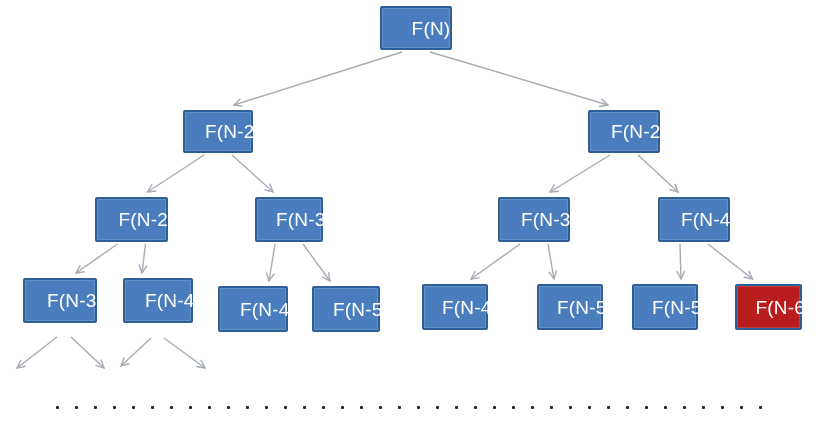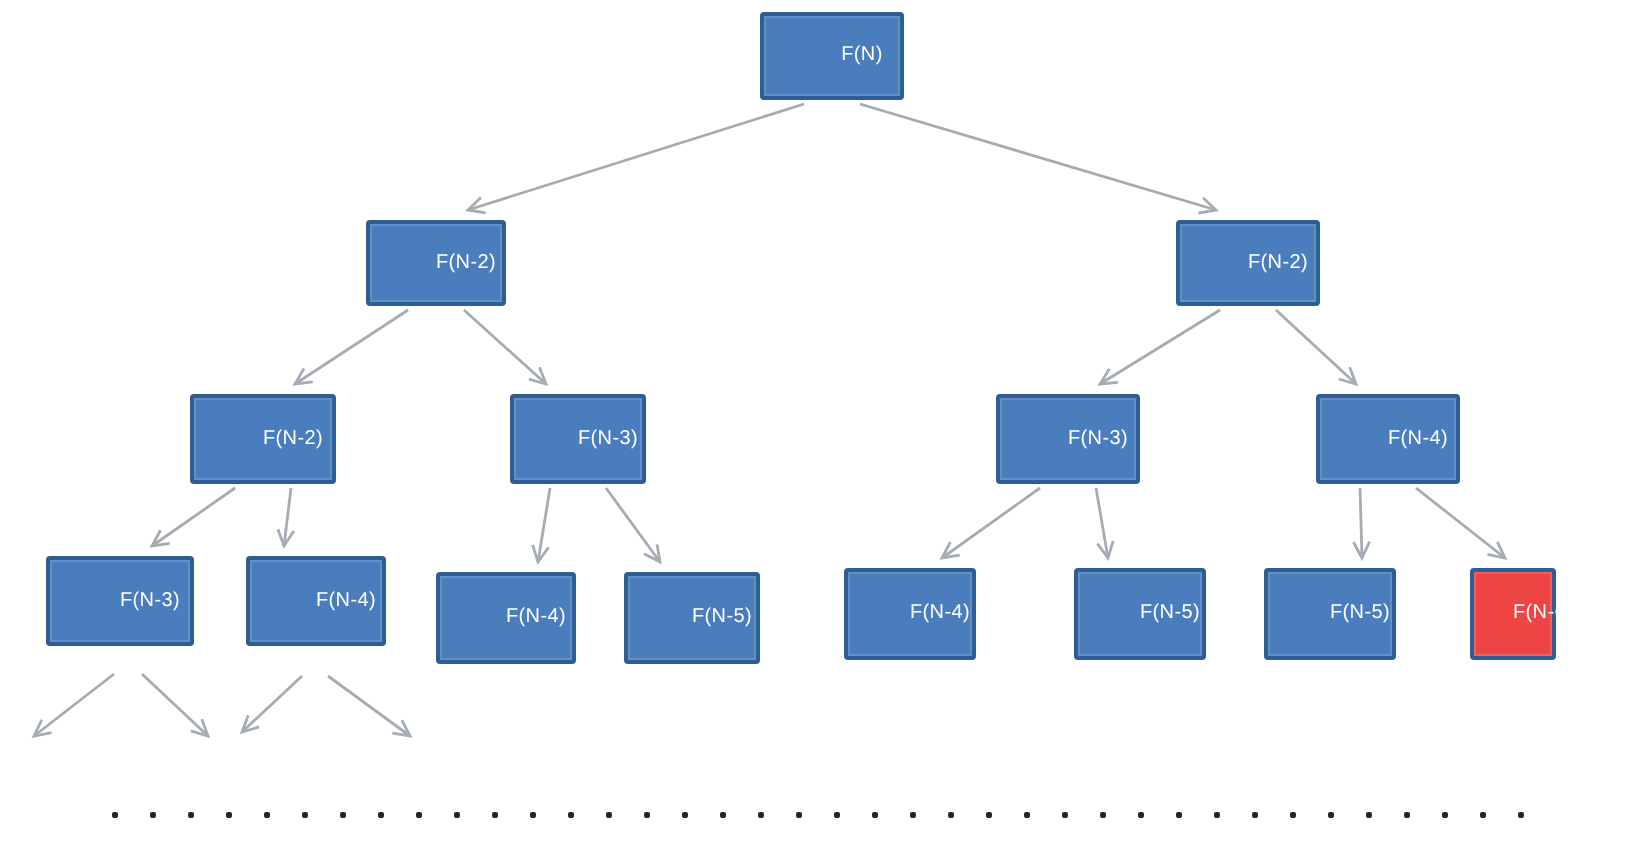--- a/index.html
+++ b/index.html
@@ -9,21 +9,21 @@
     position:absolute;
     box-sizing:border-box;
     border:2px solid #2e5e94;
     border-radius:2px;
     background:#4a7dbd;
     display:flex;align-items:center;justify-content:center;
     box-shadow:0 0 0 1px rgba(255,255,255,0.15) inset;
   }
   .node span{
     color:#ffffff;
-    font-size:10px;
+    font-size:19px;
     letter-spacing:0.2px;
     line-height:1;
     white-space:nowrap;
     padding-left:30px;
   }
   .dots{position:absolute;display:flex;align-items:center;}
   .dot{width:3px;height:3px;flex:none;border-radius:1px;}
 </style>
 </head>
 <body>
@@ -90,21 +90,21 @@
       </div>
       <div class="node" style="left: 422px; top: 284px; width: 66px; height: 46px; background: rgb(74, 125, 189); border-color: rgb(46, 94, 148);">
         <span style="color: rgb(255, 255, 255);">F(N-4)</span>
       </div>
       <div class="node" style="left: 537px; top: 284px; width: 66px; height: 46px; background: rgb(74, 125, 189); border-color: rgb(46, 94, 148);">
         <span style="color: rgb(255, 255, 255);">F(N-5)</span>
       </div>
       <div class="node" style="left: 632px; top: 284px; width: 66px; height: 46px; background: rgb(74, 125, 189); border-color: rgb(46, 94, 148);">
         <span style="color: rgb(255, 255, 255);">F(N-5)</span>
       </div>
-      <div class="node" style="left: 735px; top: 284px; width: 43px; height: 46px; background: #ef4444; border-color: rgb(46, 94, 148);">
+      <div class="node" style="left: 735px; top: 284px; width: 67px; height: 46px; background: #b91c1c; border-color: rgb(46, 94, 148);">
         <span style="color: rgb(255, 255, 255);">F(N-6)</span>
       </div>
     </div>
   <div class="dots" style="left: 56px; top: 406px; gap: 16px;">
       <span class="dot" style="width: 3px; height: 3px; background: rgb(38, 38, 38);"></span>
       <span class="dot" style="width: 3px; height: 3px; background: rgb(38, 38, 38);"></span>
       <span class="dot" style="width: 3px; height: 3px; background: rgb(38, 38, 38);"></span>
       <span class="dot" style="width: 3px; height: 3px; background: rgb(38, 38, 38);"></span>
       <span class="dot" style="width: 3px; height: 3px; background: rgb(38, 38, 38);"></span>
       <span class="dot" style="width: 3px; height: 3px; background: rgb(38, 38, 38);"></span>

